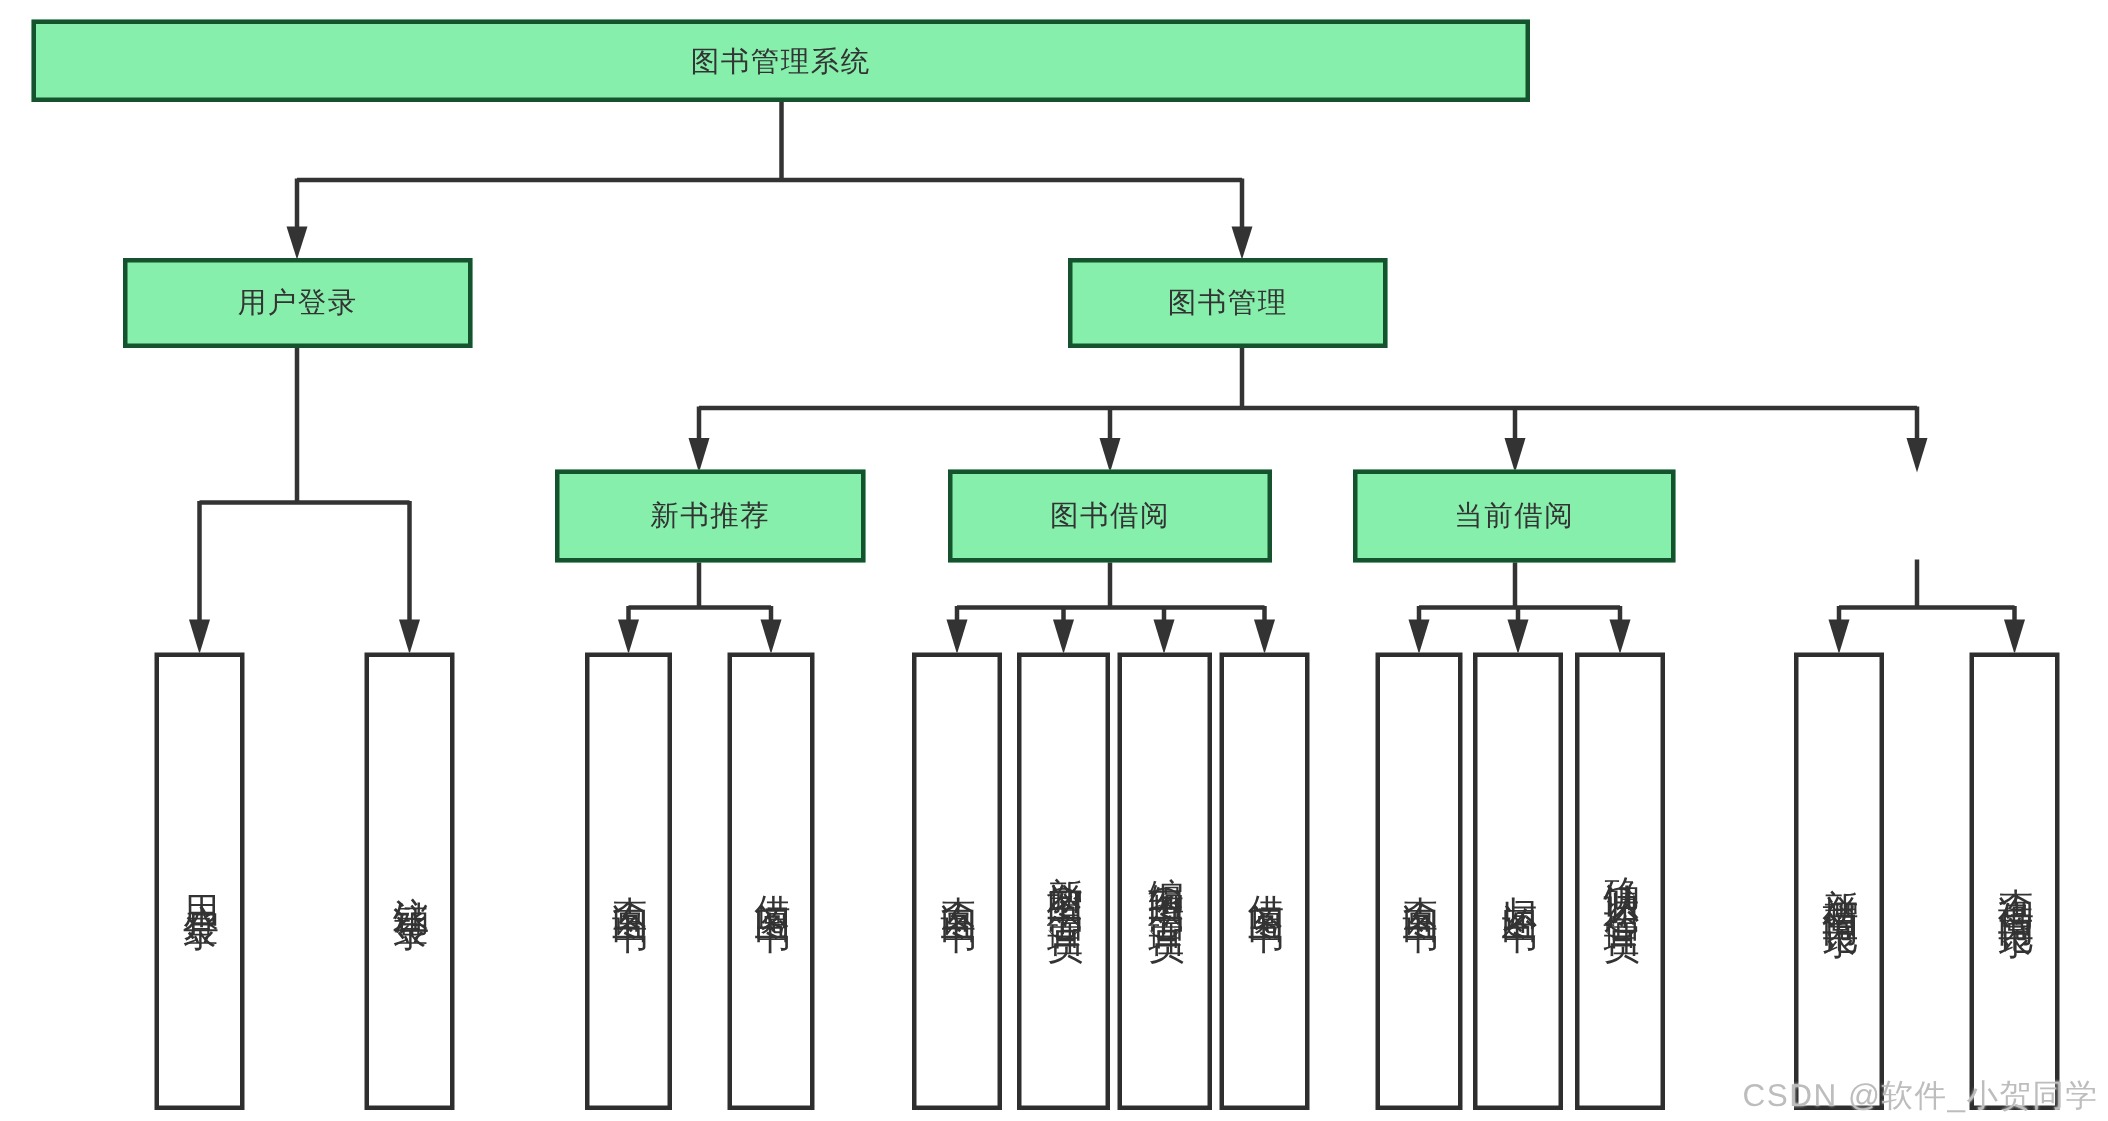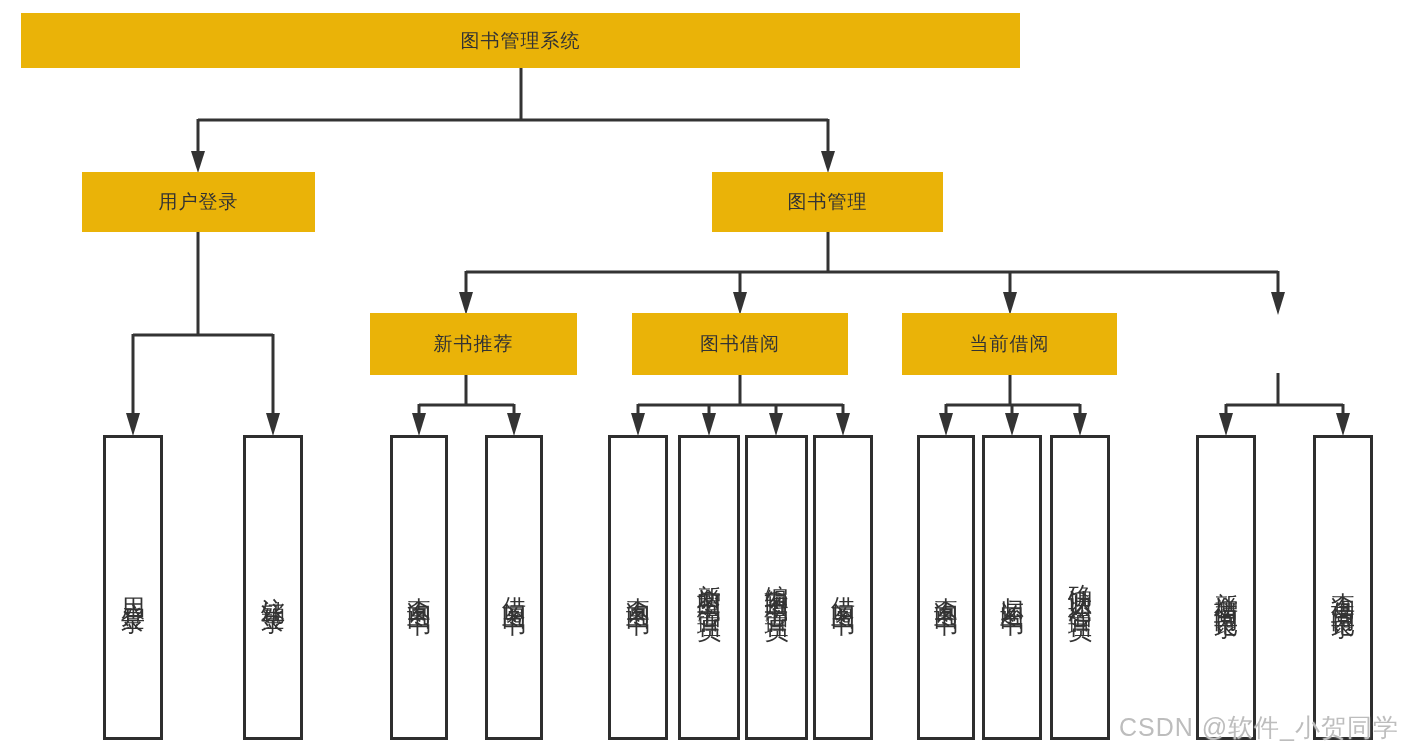--- a/index.html
+++ b/index.html
@@ -2,33 +2,33 @@
 <html><head>
 <meta charset="utf-8">
 <style>
   html,body{margin:0;padding:0;background:#fff;}
   .canvas{
     position:relative;width:1405px;height:747px;background:#ffffff;overflow:hidden;
     font-family:"Liberation Sans","DejaVu Sans",sans-serif;color:#333333;
   }
   .connectors{position:absolute;left:0;top:0;width:1405px;height:747px;}
   .hbox{
-    position:absolute;box-sizing:border-box;border:3px solid #eab308;background:#eab308;
+    position:absolute;box-sizing:border-box;border:3px solid #14532d;background:#86efac;
     display:flex;align-items:center;justify-content:center;
     font-size:19px;letter-spacing:1px;color:#333333;z-index:2;
   }
   .vbox{
     position:absolute;box-sizing:border-box;border:3px solid #2e2e2e;background:#ffffff;
     display:flex;align-items:center;justify-content:center;
     writing-mode:vertical-rl;text-orientation:mixed;
     font-size:24px;letter-spacing:5px;line-height:1;color:#333333;z-index:2;
   }
   .watermark{
     position:absolute;right:6px;bottom:3px;z-index:3;
-    font-size:25px;color:#bdbdbd;letter-spacing:1px;
+    font-size:21px;color:#bdbdbd;letter-spacing:1px;
     text-shadow:0 0 2px #ffffff;
   }
 </style>
 </head>
 <body>
 
 <div class="canvas">
 
   <svg class="connectors" width="1405" height="747" viewBox="0 0 1405 747" xmlns="http://www.w3.org/2000/svg">
     <g stroke="#333333" stroke-width="3" fill="none">
@@ -99,21 +99,21 @@
     </g>
   </svg>
 
   <div class="hbox" style="left:21px;top:13px;width:999px;height:55px">
     <span>图书管理系统</span>
   </div>
 
   <div class="hbox" style="left:82px;top:172px;width:233px;height:60px">
     <span>用户登录</span>
   </div>
-  <div class="hbox" style="left:712px;top:172px;width:231px;height:60px">
+  <div class="hbox" style="left:712px;top:172px;width:213px;height:60px">
     <span>图书管理</span>
   </div>
 
   <div class="hbox" style="left:370px;top:313px;width:207px;height:62px">
     <span>新书推荐</span>
   </div>
   <div class="hbox" style="left:632px;top:313px;width:216px;height:62px">
     <span>图书借阅</span>
   </div>
   <div class="hbox" style="left:902px;top:313px;width:215px;height:62px">

